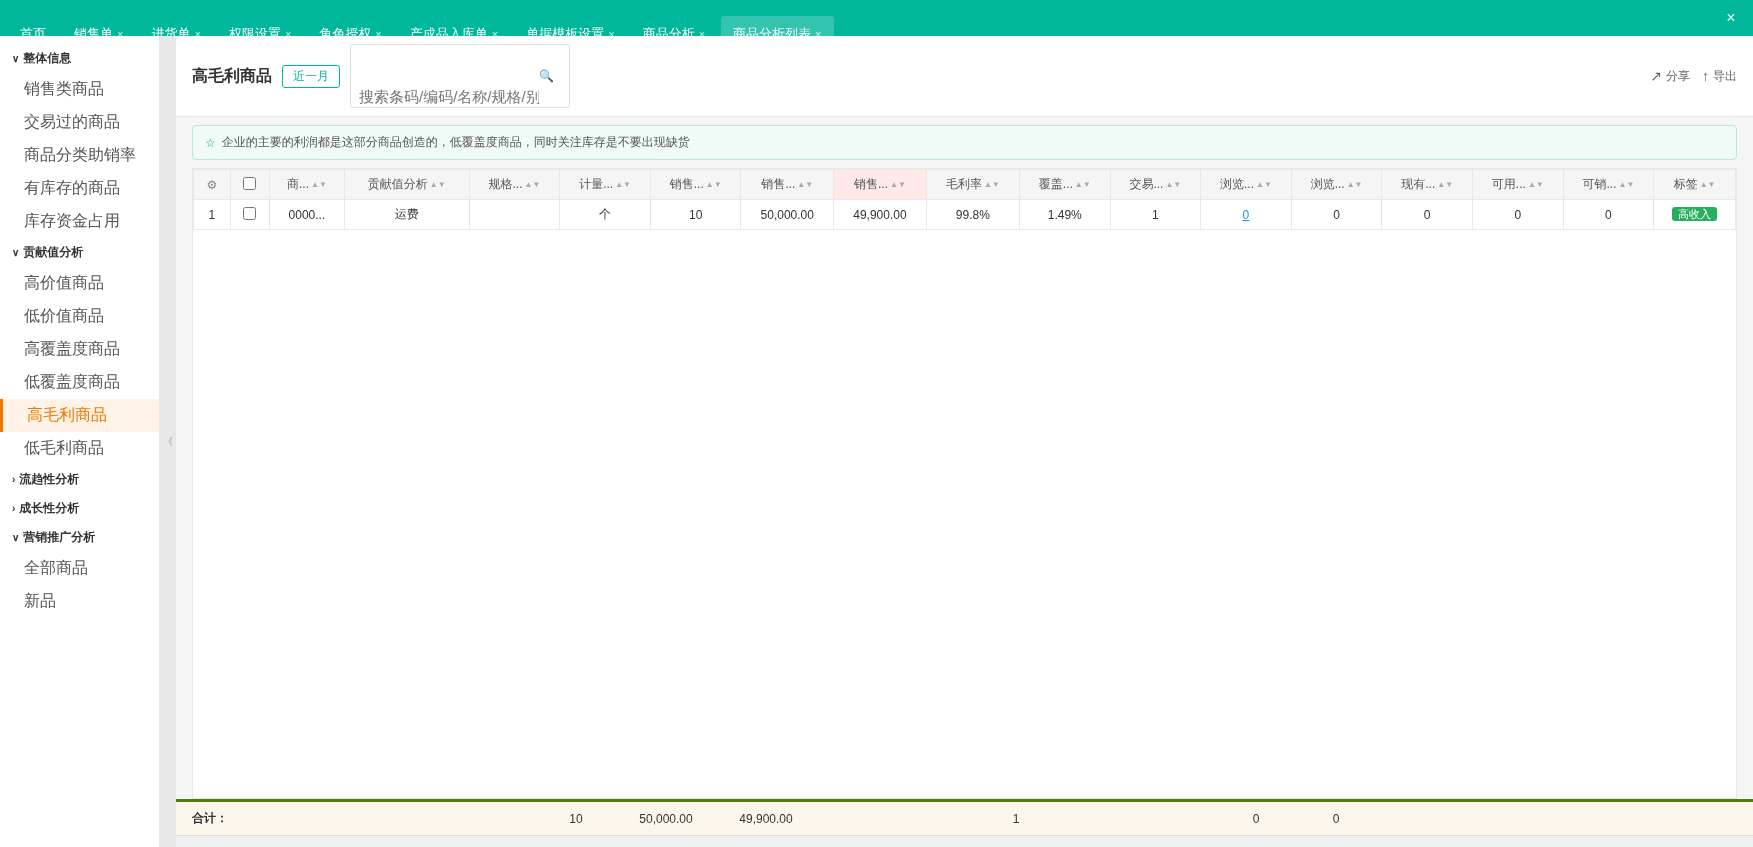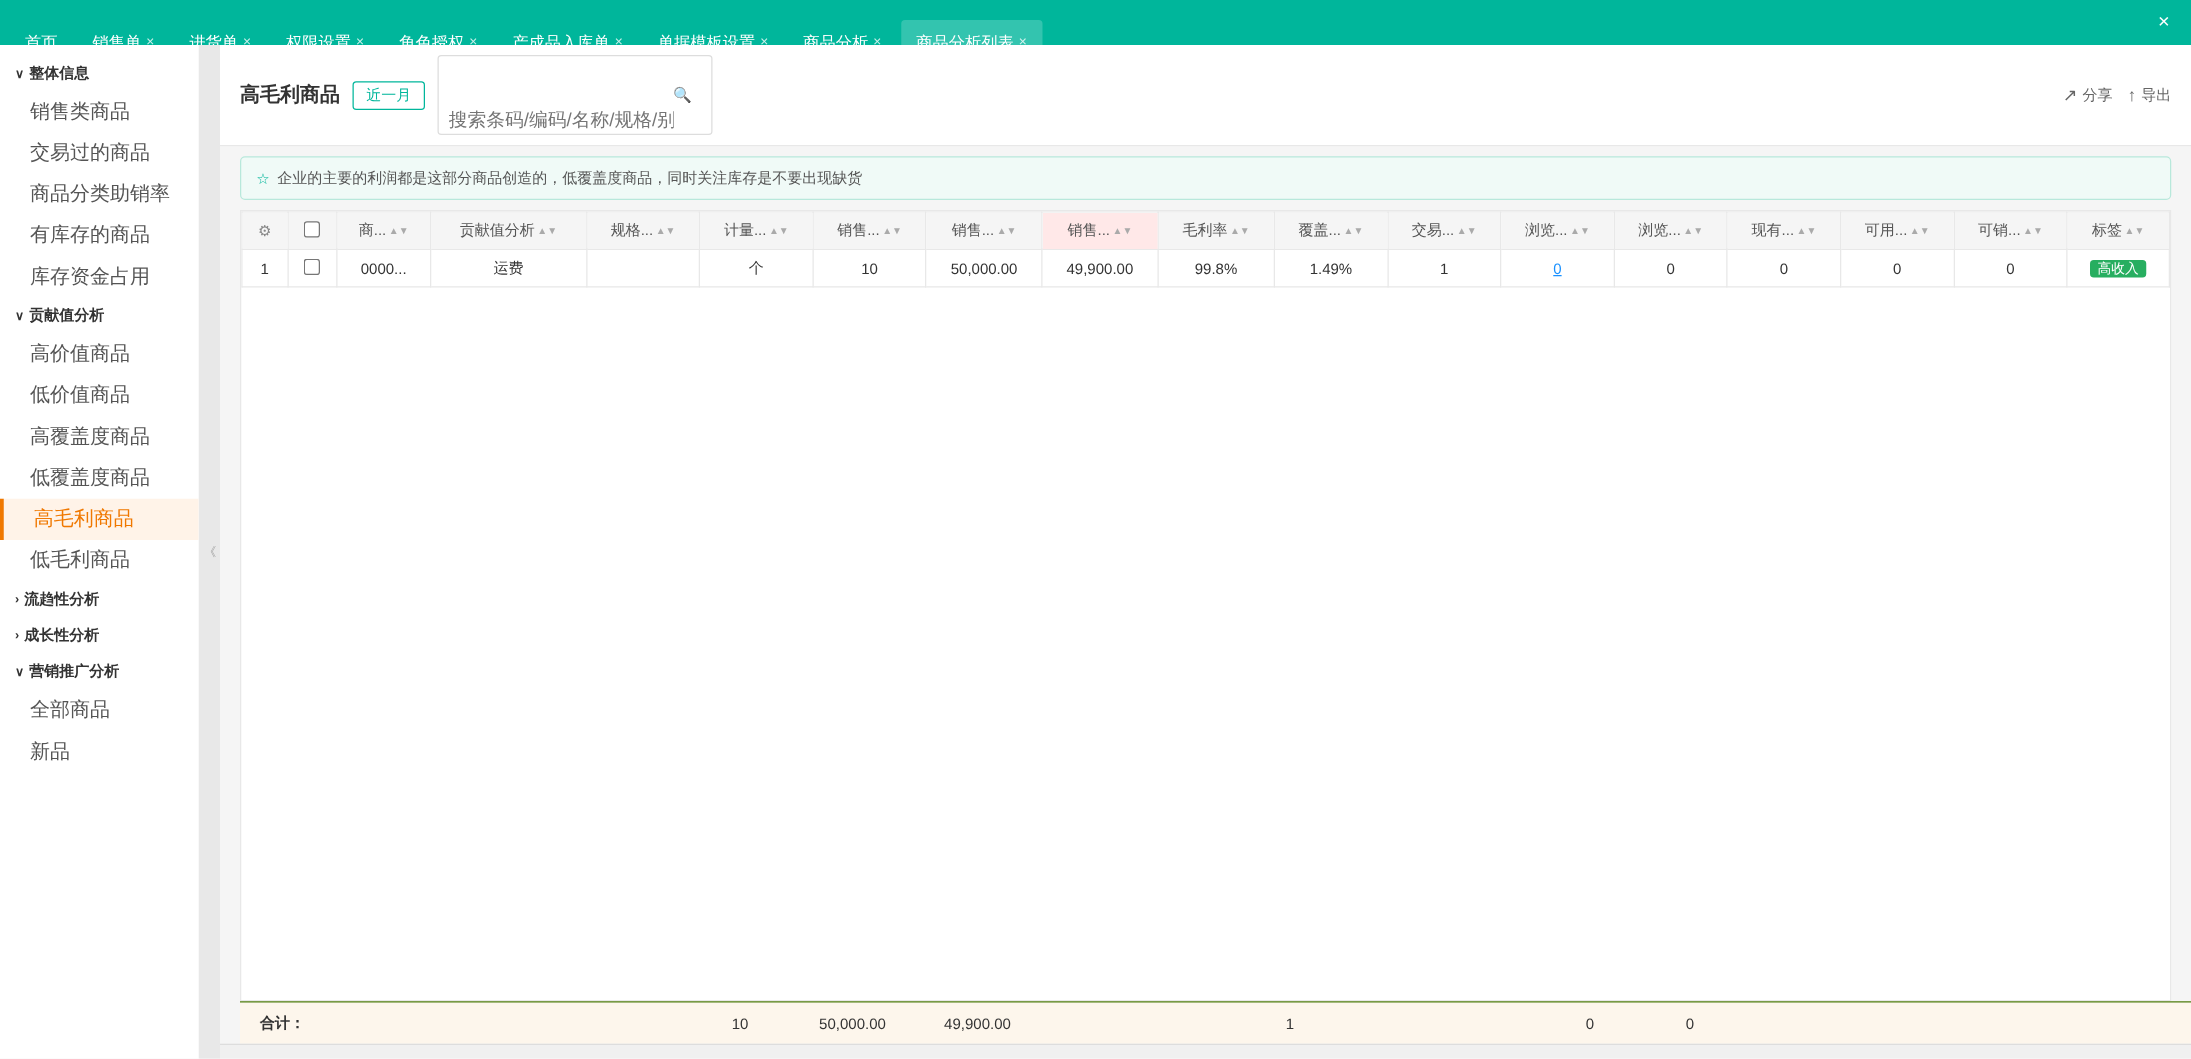--- a/index.html
+++ b/index.html
@@ -219,25 +219,24 @@
       color: #1890ff;
       cursor: pointer;
       text-decoration: underline;
     }
 
     
     .footer-totals {
       display: flex;
       align-items: center;
       background: #fdf6ec;
-      border-top: 1px solid #4d7c0f;
+      border-top: 3px solid #4d7c0f;
       padding: 8px 16px;
       font-size: 12px;
       color: #333;
-      margin-left: 16px;
     }
     .footer-label {
       font-weight: bold;
       margin-right: 8px;
     }
 
     
     .bottom-scrollbar {
       height: 12px;
       background: #f0f0f0;

